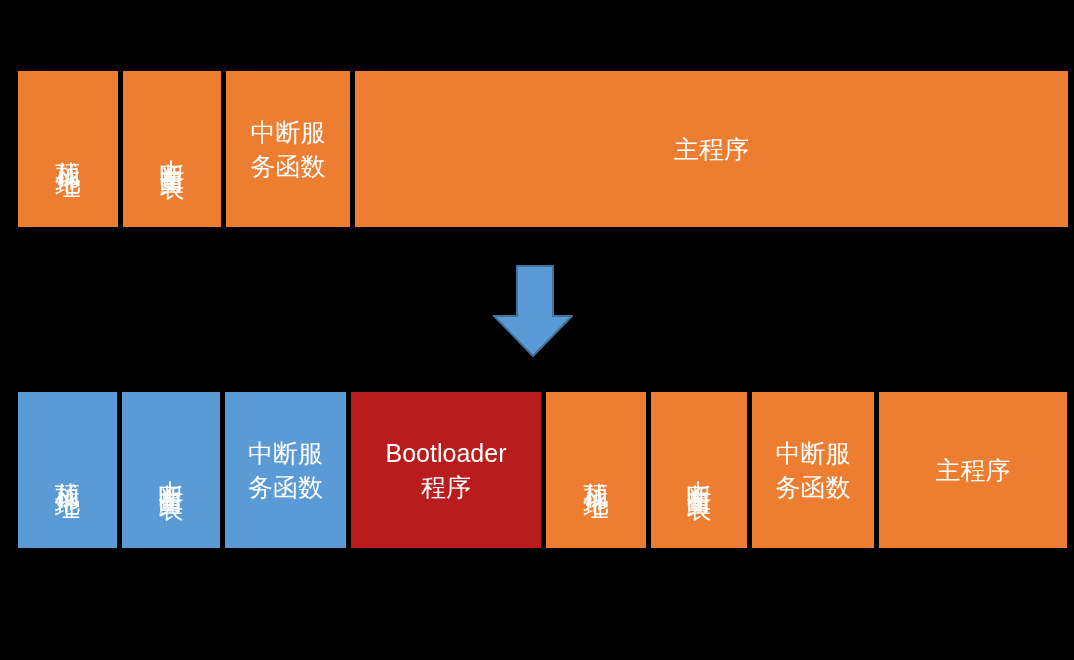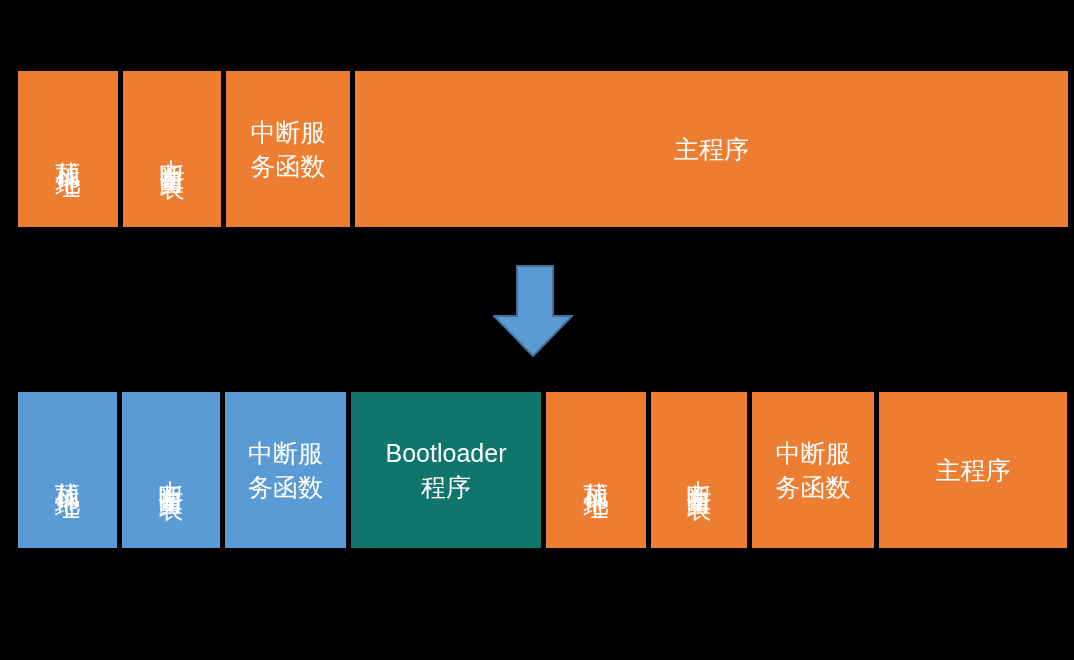--- a/index.html
+++ b/index.html
@@ -95,21 +95,21 @@
     <div class="block" style="width: 99px; background-color: rgb(91, 155, 213);">
       <span class="label vertical">栈顶地址</span>
     </div>
     <div class="block" style="width: 98px; background-color: rgb(91, 155, 213);">
       <span class="label vertical">中断向量表</span>
     </div>
     <div class="block" style="width: 121px; background-color: rgb(91, 155, 213);">
       <span class="label">中断服
 务函数</span>
     </div>
-    <div class="block" style="width: 190px; background-color: #0f766e;">
+    <div class="block" style="width: 190px; background-color: #b91c1c;">
       <span class="label">Bootloader
 程序</span>
     </div>
     <div class="block" style="width: 100px; background-color: rgb(237, 125, 49);">
       <span class="label vertical">栈顶地址</span>
     </div>
     <div class="block" style="width: 96px; background-color: rgb(237, 125, 49);">
       <span class="label vertical">中断向量表</span>
     </div>
     <div class="block" style="width: 122px; background-color: rgb(237, 125, 49);">

